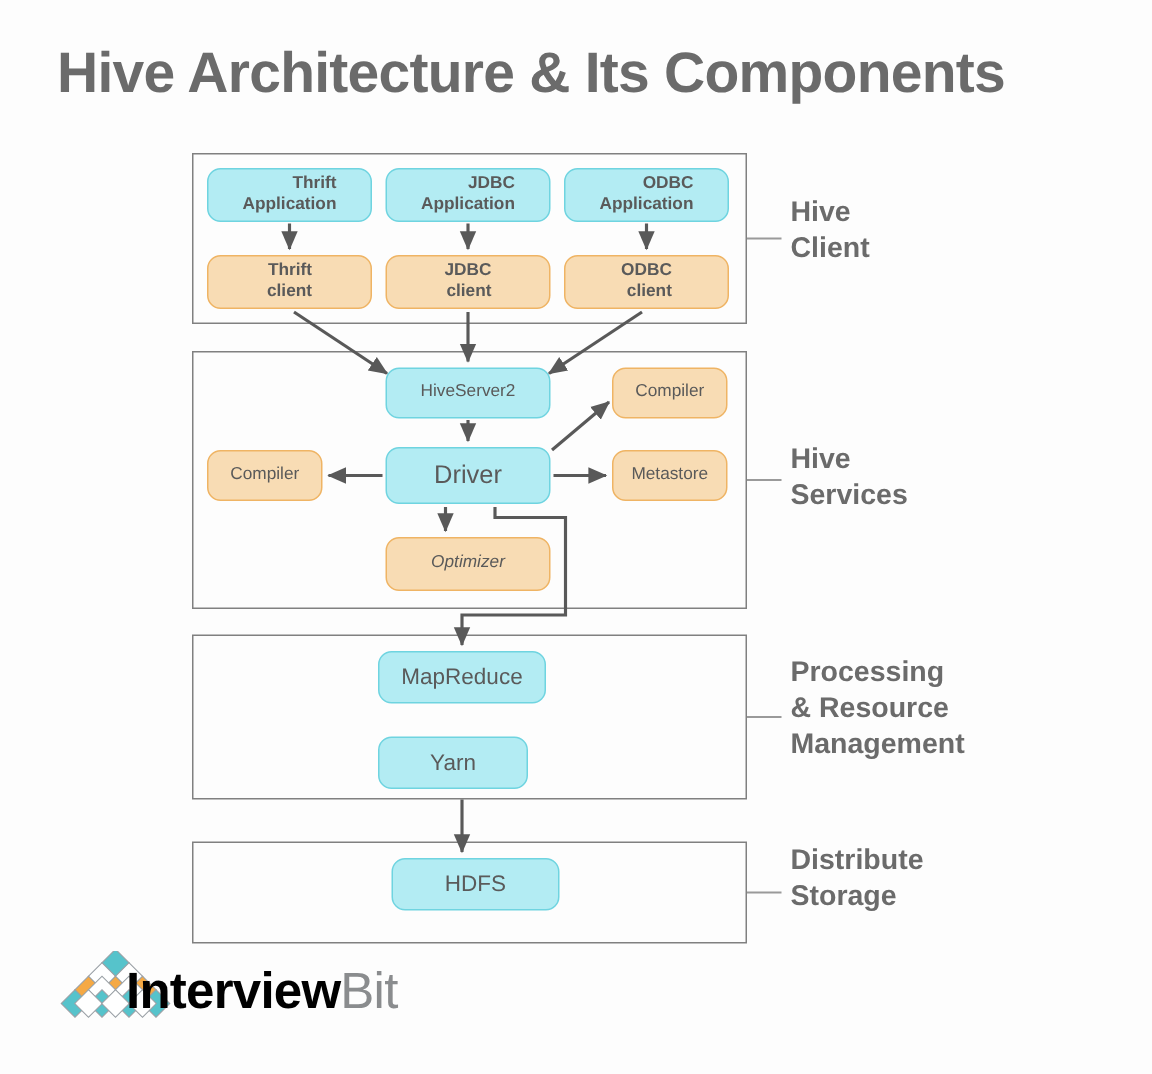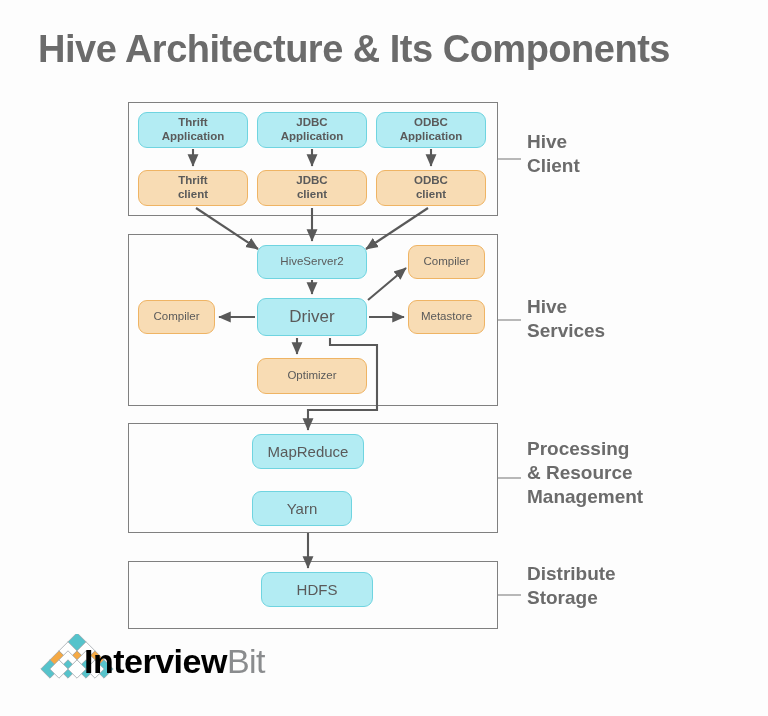--- a/index.html
+++ b/index.html
@@ -44,21 +44,21 @@
   #frame-storage  { left: 128px; top: 561px;  width: 370px; height:  68px; }
 
   
   .node {
     position: absolute;
     box-sizing: border-box;
     border-radius: 9px;
     display: flex;
     align-items: center;
     justify-content: center;
-    text-align: center;
+    text-align: right;
     line-height: 1.18;
     color: #5a5a5a;
     font-size: 11.5px;
     font-weight: bold;
     white-space: pre-line;
   }
   .node.cyan {
     background: #b3ecf3;
     border: 1px solid #6fd4e0;
   }
@@ -78,21 +78,21 @@
   #n-thrift-cli { left: 138px; top: 170px; width: 110px; height: 36px; }
   #n-jdbc-cli   { left: 257px; top: 170px; width: 110px; height: 36px; }
   #n-odbc-cli   { left: 376px; top: 170px; width: 110px; height: 36px; }
 
   
   #n-hiveserver2 { left: 257px; top: 245px; width: 110px; height: 34px; }
   #n-driver      { left: 257px; top: 298px; width: 110px; height: 38px; }
   #n-compiler    { left: 138px; top: 300px; width:  77px; height: 34px; }
   #n-beeline     { left: 408px; top: 245px; width:  77px; height: 34px; }
   #n-metastore   { left: 408px; top: 300px; width:  77px; height: 34px; }
-  #n-optimizer   { left: 257px; top: 358px; width: 110px; height: 36px; }
+  #n-optimizer   { left: 257px; top: 358px; width: 110px; height: 36px; font-style: italic; }
 
   
   #n-mapreduce { left: 252px; top: 434px; width: 112px; height: 35px; }
   #n-yarn      { left: 252px; top: 491px; width: 100px; height: 35px; }
   
   #n-hdfs      { left: 261px; top: 572px; width: 112px; height: 35px; }
 
   
   #connectors {
     position: absolute;

